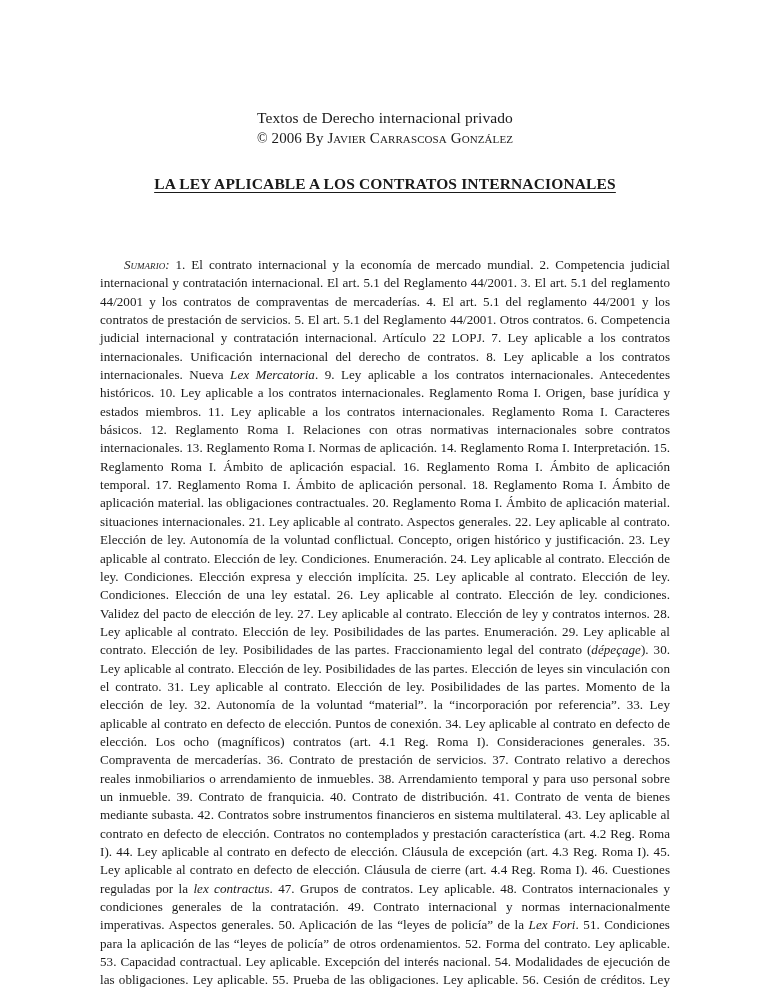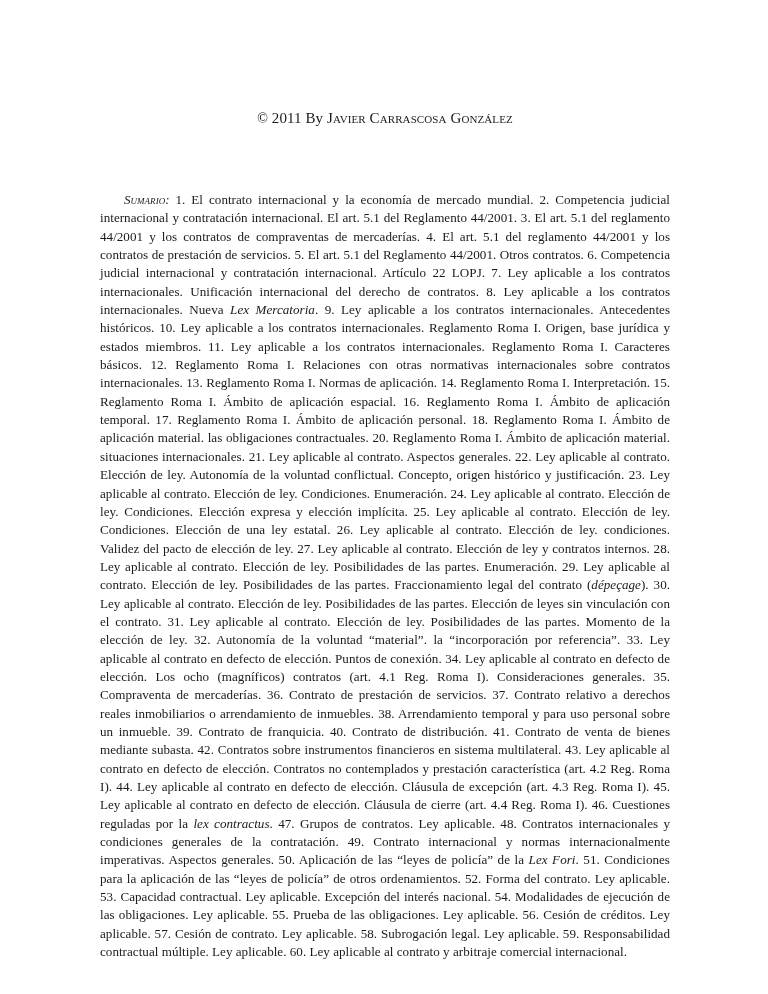--- a/index.html
+++ b/index.html
@@ -86,27 +86,31 @@
     font-style: italic;
   }
 </style>
 </head>
 <body>
 
 <div class="page">
   <div class="content">
 
     <div class="masthead">
+      <div class="masthead-line">Textos de Derecho internacional privado</div>
       <div class="masthead-line copyright">
         <span class="copy-glyph">©</span>
-        <span>2011</span>
+        <span>2006</span>
         <span>By</span>
         <span class="smallcaps">Javier Carrascosa González</span>
       </div>
     </div>
 
+    <h1 class="doc-title">
+      <span>LA LEY APLICABLE A LOS CONTRATOS INTERNACIONALES</span>
+    </h1>
 
     <p class="summary">
       <span class="label">Sumario:</span><span id="summary-body"><span> 1. El contrato internacional y la economía de mercado mundial. 2. Competencia judicial internacional y contratación internacional. El art. 5.1 del Reglamento 44/2001. 3. El art. 5.1 del reglamento 44/2001 y los contratos de compraventas de mercaderías. 4. El art. 5.1 del reglamento 44/2001 y los contratos de prestación de servicios. 5. El art. 5.1 del Reglamento 44/2001. Otros contratos. 6. Competencia judicial internacional y contratación internacional. Artículo 22 LOPJ. 7. Ley aplicable a los contratos internacionales. Unificación internacional del derecho de contratos. 8. Ley aplicable a los contratos internacionales. Nueva </span><i class="it">Lex Mercatoria</i><span>. 9. Ley aplicable a los contratos internacionales. Antecedentes históricos. 10. Ley aplicable a los contratos internacionales. Reglamento Roma I. Origen, base jurídica y estados miembros. 11. Ley aplicable a los contratos internacionales. Reglamento Roma I. Caracteres básicos. 12. Reglamento Roma I. Relaciones con otras normativas internacionales sobre contratos internacionales. 13. Reglamento Roma I. Normas de aplicación. 14. Reglamento Roma I. Interpretación. 15. Reglamento Roma I. Ámbito de aplicación espacial. 16. Reglamento Roma I. Ámbito de aplicación temporal. 17. Reglamento Roma I. Ámbito de aplicación personal. 18. Reglamento Roma I. Ámbito de aplicación material. las obligaciones contractuales. 20. Reglamento Roma I. Ámbito de aplicación material. situaciones internacionales. 21. Ley aplicable al contrato. Aspectos generales. 22. Ley aplicable al contrato. Elección de ley. Autonomía de la voluntad conflictual. Concepto, origen histórico y justificación. 23. Ley aplicable al contrato. Elección de ley. Condiciones. Enumeración. 24. Ley aplicable al contrato. Elección de ley. Condiciones. Elección expresa y elección implícita. 25. Ley aplicable al contrato. Elección de ley. Condiciones. Elección de una ley estatal. 26. Ley aplicable al contrato. Elección de ley. condiciones. Validez del pacto de elección de ley. 27. Ley aplicable al contrato. Elección de ley y contratos internos. 28. Ley aplicable al contrato. Elección de ley. Posibilidades de las partes. Enumeración. 29. Ley aplicable al contrato. Elección de ley. Posibilidades de las partes. Fraccionamiento legal del contrato (</span><i class="it">dépeçage</i><span>). 30. Ley aplicable al contrato. Elección de ley. Posibilidades de las partes. Elección de leyes sin vinculación con el contrato. 31. Ley aplicable al contrato. Elección de ley. Posibilidades de las partes. Momento de la elección de ley. 32. Autonomía de la voluntad “material”. la “incorporación por referencia”. 33. Ley aplicable al contrato en defecto de elección. Puntos de conexión. 34. Ley aplicable al contrato en defecto de elección. Los ocho (magníficos) contratos (art. 4.1 Reg. Roma I). Consideraciones generales. 35. Compraventa de mercaderías. 36. Contrato de prestación de servicios. 37. Contrato relativo a derechos reales inmobiliarios o arrendamiento de inmuebles. 38. Arrendamiento temporal y para uso personal sobre un inmueble. 39. Contrato de franquicia. 40. Contrato de distribución. 41. Contrato de venta de bienes mediante subasta. 42. Contratos sobre instrumentos financieros en sistema multilateral. 43. Ley aplicable al contrato en defecto de elección. Contratos no contemplados y prestación característica (art. 4.2 Reg. Roma I). 44. Ley aplicable al contrato en defecto de elección. Cláusula de excepción (art. 4.3 Reg. Roma I). 45. Ley aplicable al contrato en defecto de elección. Cláusula de cierre (art. 4.4 Reg. Roma I). 46. Cuestiones reguladas por la </span><i class="it">lex contractus</i><span>. 47. Grupos de contratos. Ley aplicable. 48. Contratos internacionales y condiciones generales de la contratación. 49. Contrato internacional y normas internacionalmente imperativas. Aspectos generales. 50. Aplicación de las “leyes de policía” de la </span><i class="it">Lex Fori</i><span>. 51. Condiciones para la aplicación de las “leyes de policía” de otros ordenamientos. 52. Forma del contrato. Ley aplicable. 53. Capacidad contractual. Ley aplicable. Excepción del interés nacional. 54. Modalidades de ejecución de las obligaciones. Ley aplicable. 55. Prueba de las obligaciones. Ley aplicable. 56. Cesión de créditos. Ley aplicable. 57. Cesión de contrato. Ley aplicable. 58. Subrogación legal. Ley aplicable. 59. Responsabilidad contractual múltiple. Ley aplicable. 60. Ley aplicable al contrato y arbitraje comercial internacional.</span></span>
     </p>
 
   </div>
 </div>
 
 </body></html>

